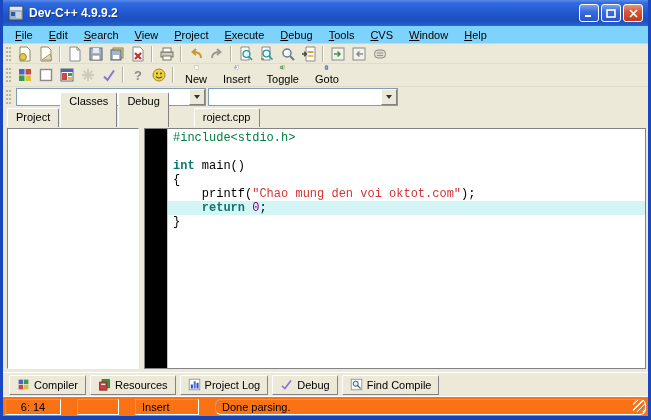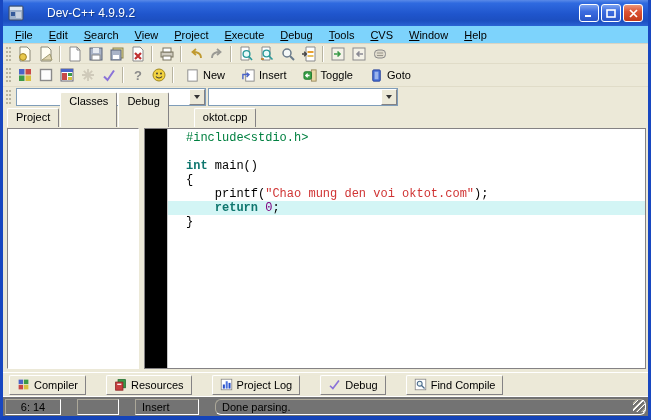--- a/index.html
+++ b/index.html
@@ -9,42 +9,42 @@
     background:#ece9d8;
     border-left:3px solid #1847c0; border-right:3px solid #1847c0; border-bottom:4px solid #1544b8;
     display:flex; flex-direction:column; overflow:hidden;
   }
   
   .titlebar {
     height:26px; flex:0 0 26px; display:flex; align-items:center; padding:0 5px;
     background:linear-gradient(180deg,#5a8ae8 0%,#2f6ae0 12%,#1f55cc 55%,#1c4fc0 80%,#2a63d4 100%);
   }
   .appicon { width:16px; height:16px; margin-right:5px; }
-  .title-text { color:#fff; font-weight:normal; font-size:12px; text-shadow:1px 1px 1px #123a8a; flex:1;margin-left:18px; }
+  .title-text { color:#fff; font-weight:bold; font-size:12px; text-shadow:1px 1px 1px #123a8a; flex:1; }
   .winbtn { width:20px; height:18px; margin-left:2px; border-radius:3px; border:1px solid #fff;
     display:flex; align-items:center; justify-content:center; padding:0; cursor:default; }
   .winbtn.blue { background:linear-gradient(180deg,#7ba1ef 0%,#3c6ce0 40%,#2a55c8 100%); }
   .winbtn.red  { background:linear-gradient(180deg,#ec9678 0%,#dd5436 40%,#c23a1a 100%); }
   
   .menubar { height:18px; flex:0 0 18px; display:flex; align-items:center; background:#7dd3fc;
     border-bottom:1px solid #d8d4c4; padding-left:4px; }
   .menuitem { font-size:11px; color:#000; padding:1px 8px; cursor:default; }
   .menuitem u { text-decoration:underline; }
   
   .toolbar { display:flex; align-items:center; background:#ece9d8; padding-left:2px; }
   .tb1 { height:20px; flex:0 0 20px; border-bottom:1px solid #e0dcc8; }
   .tb2 { height:23px; flex:0 0 23px; border-bottom:1px solid #e0dcc8; }
   .grip { width:5px; height:14px; margin:0 3px 0 1px;
     border-left:2px dotted #b8b4a0; border-right:2px dotted #b8b4a0; }
   .sep { width:2px; height:16px; margin:0 3px; border-left:1px solid #b8b4a0; border-right:1px solid #fff; }
   .tbtn { width:21px; height:19px; border:none; background:transparent; display:flex;
     align-items:center; justify-content:center; padding:0; cursor:default; }
   .tbtn svg { display:block; }
   .lbtn { height:20px; border:none; background:transparent; display:flex; align-items:center;
-    gap:3px; font-size:11px; padding:0 5px; margin:0 3px; cursor:default; font-family:"Liberation Sans",sans-serif; }
+    gap:3px; font-size:11px; padding:0 5px; margin:0 3px; cursor:default; font-family:"Liberation Sans",sans-serif;flex-direction:column; }
   
   .comborow { height:20px; flex:0 0 20px; display:flex; align-items:center; background:#ece9d8; padding-left:2px; }
   .combo { height:18px; background:#fff; border:1px solid #7f9db9; display:flex; align-items:center; }
   .combo .cval { flex:1; font-size:11px; padding:0 3px; color:#000; }
   .combo .carrow { width:16px; height:16px; background:#ece9d8; border:1px solid #fff;
     border-right-color:#848284; border-bottom-color:#848284; display:flex; align-items:center; justify-content:center; }
   .tri { width:0; height:0; border-left:3px solid transparent; border-right:3px solid transparent; border-top:4px solid #333; }
   
   .tabsrow { height:20px; flex:0 0 20px; display:flex; align-items:flex-end; background:#ece9d8; padding-left:4px; }
   .tab { font-size:11px; padding:2px 8px 2px 8px; background:#ece9d8; border:1px solid #848284;
@@ -53,35 +53,35 @@
   .tab.active { height:19px; position:relative; z-index:2; }
   .editor-tab-gap { width:24px; }
   
   .main { flex:1; display:flex; background:#ece9d8; padding:1px 2px 3px 4px; min-height:0; }
   .leftpanel { width:132px; background:#fff; border:1px solid #848284; border-right-color:#fff; border-bottom-color:#fff; }
   .splitter { width:5px; cursor:ew-resize; }
   .editor { flex:1; border:1px solid #848284; background:#fff; display:flex; overflow:hidden; }
   .gutter { width:23px; background:#000; flex:0 0 23px; border-right:1px solid #c8c8c8; }
   .codearea { flex:1; padding-top:2px; font-family:"Liberation Mono","DejaVu Sans Mono",monospace;
     font-size:12px; line-height:14px; overflow:hidden; cursor:text; }
-  .cl { height:14px; white-space:pre; padding-left:18px; }
+  .cl { height:14px; white-space:pre; padding-left:5px; }
   .cl span { white-space:pre; }
   .cl.hl { background:#d3f5f5; }
   .dir { color:#008040; }
   .kw { font-weight:bold; color:#0f766e; }
   .str { color:#d03434; }
   .num { color:#800080; }
   
   .bottomtabs { height:24px; flex:0 0 24px; display:flex; align-items:center; background:#ece9d8;
-    border-top:1px solid #fff; padding-left:6px; gap:20px; }
+    border-top:1px solid #fff; padding-left:6px; gap:4px; }
   .btab { height:20px; display:flex; align-items:center; gap:4px; font-size:11px; padding:0 7px;
     background:#ece9d8; border:1px solid #848284; border-top-color:#fff; border-left-color:#fff;
     border-radius:2px 2px 0 0; cursor:default; }
   
-  .statusbar { height:20px; flex:0 0 20px; display:flex; align-items:stretch; background:#737373;
+  .statusbar { height:20px; flex:0 0 20px; display:flex; align-items:stretch; background:#f97316;
     border-top:1px solid #fff; padding:2px 2px 1px 2px; gap:16px; }
   .scell { font-size:11px; display:flex; align-items:center; padding:0 6px;
     border:1px solid; border-color:#aca899 #fff #fff #aca899; }
   .sc1 { width:56px; justify-content:center; }
   .sc2 { width:42px; }
   .sc3 { width:64px; }
   .sc4 { flex:1;border-radius:6px; }
   .sizegrip { position:absolute; right:3px; bottom:4px; width:12px; height:12px;
     background:repeating-linear-gradient(135deg,transparent 0 2px,#aca899 2px 3px,#fff 3px 4px); }
 </style>
@@ -335,21 +335,21 @@
           <span class="tri"></span>
         </span>
     </div>
   </div>
 
   <div class="tabsrow">
     <div class="tab active">Project</div>
     <div class="tab">Classes</div>
     <div class="tab">Debug</div>
     <div class="editor-tab-gap"></div>
-    <div class="tab active">oktot.cpp</div>
+    <div class="tab active">roject.cpp</div>
   </div>
 
   <div class="main">
     <div class="leftpanel"></div>
     <div class="splitter"></div>
     <div class="editor">
       <div class="gutter"></div>
       <div class="codearea">
         <div class="cl"><span class="dir">#include&lt;stdio.h&gt;</span></div>
         <div class="cl"><span></span></div>

